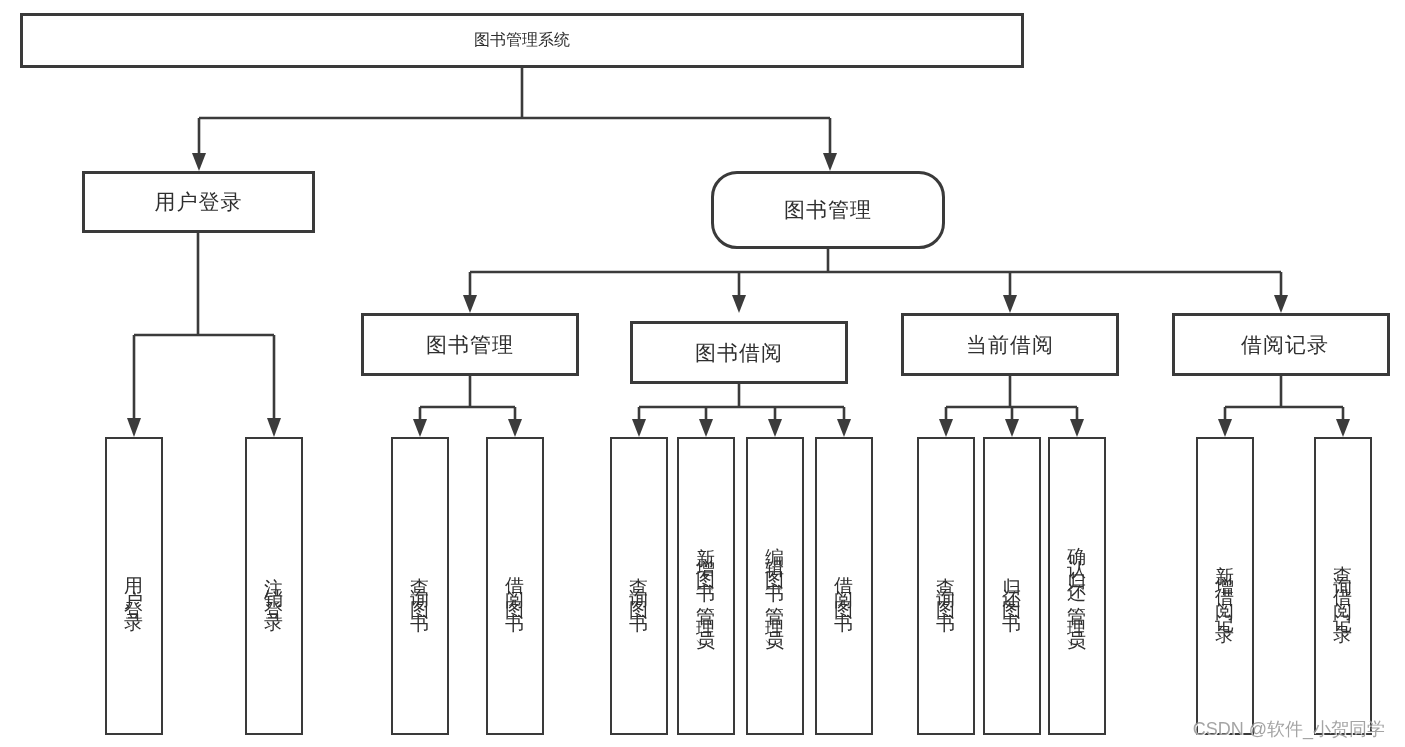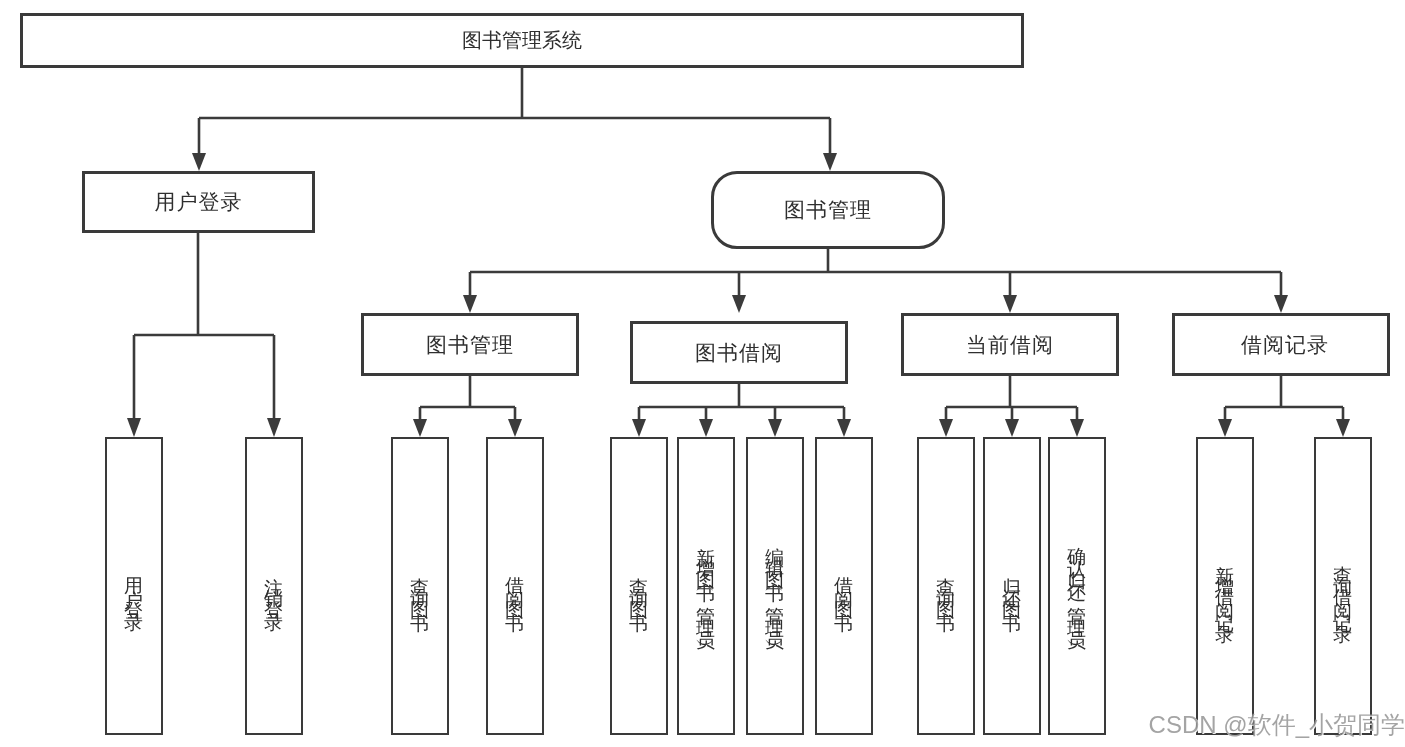--- a/index.html
+++ b/index.html
@@ -37,38 +37,38 @@
     display: flex;
     align-items: center;
     justify-content: center;
     color: #2f2f2f;
   }
   .h-node {
     font-size: 21px;
     letter-spacing: 1px;
   }
   .root-node {
-    font-size: 20px;
+    font-size: 16px;
   }
   .leaf-node {
     border-width: 2.5px;
   }
   .leaf-node span {
     writing-mode: vertical-rl;
     text-orientation: mixed;
     font-size: 19px;
     letter-spacing: 12px;
     line-height: 1;
     white-space: nowrap;
   }
   #watermark {
     position: absolute;
-    right: 0;
+    right: 20px;
     bottom: 6px;
-    font-size: 24px;
+    font-size: 18px;
     color: rgba(148, 148, 148, 0.85);
     text-shadow: 1px 1px 0 rgba(255,255,255,0.9);
     white-space: nowrap;
   }
 </style>
 </head>
 <body>
 
 <div id="stage">
 

